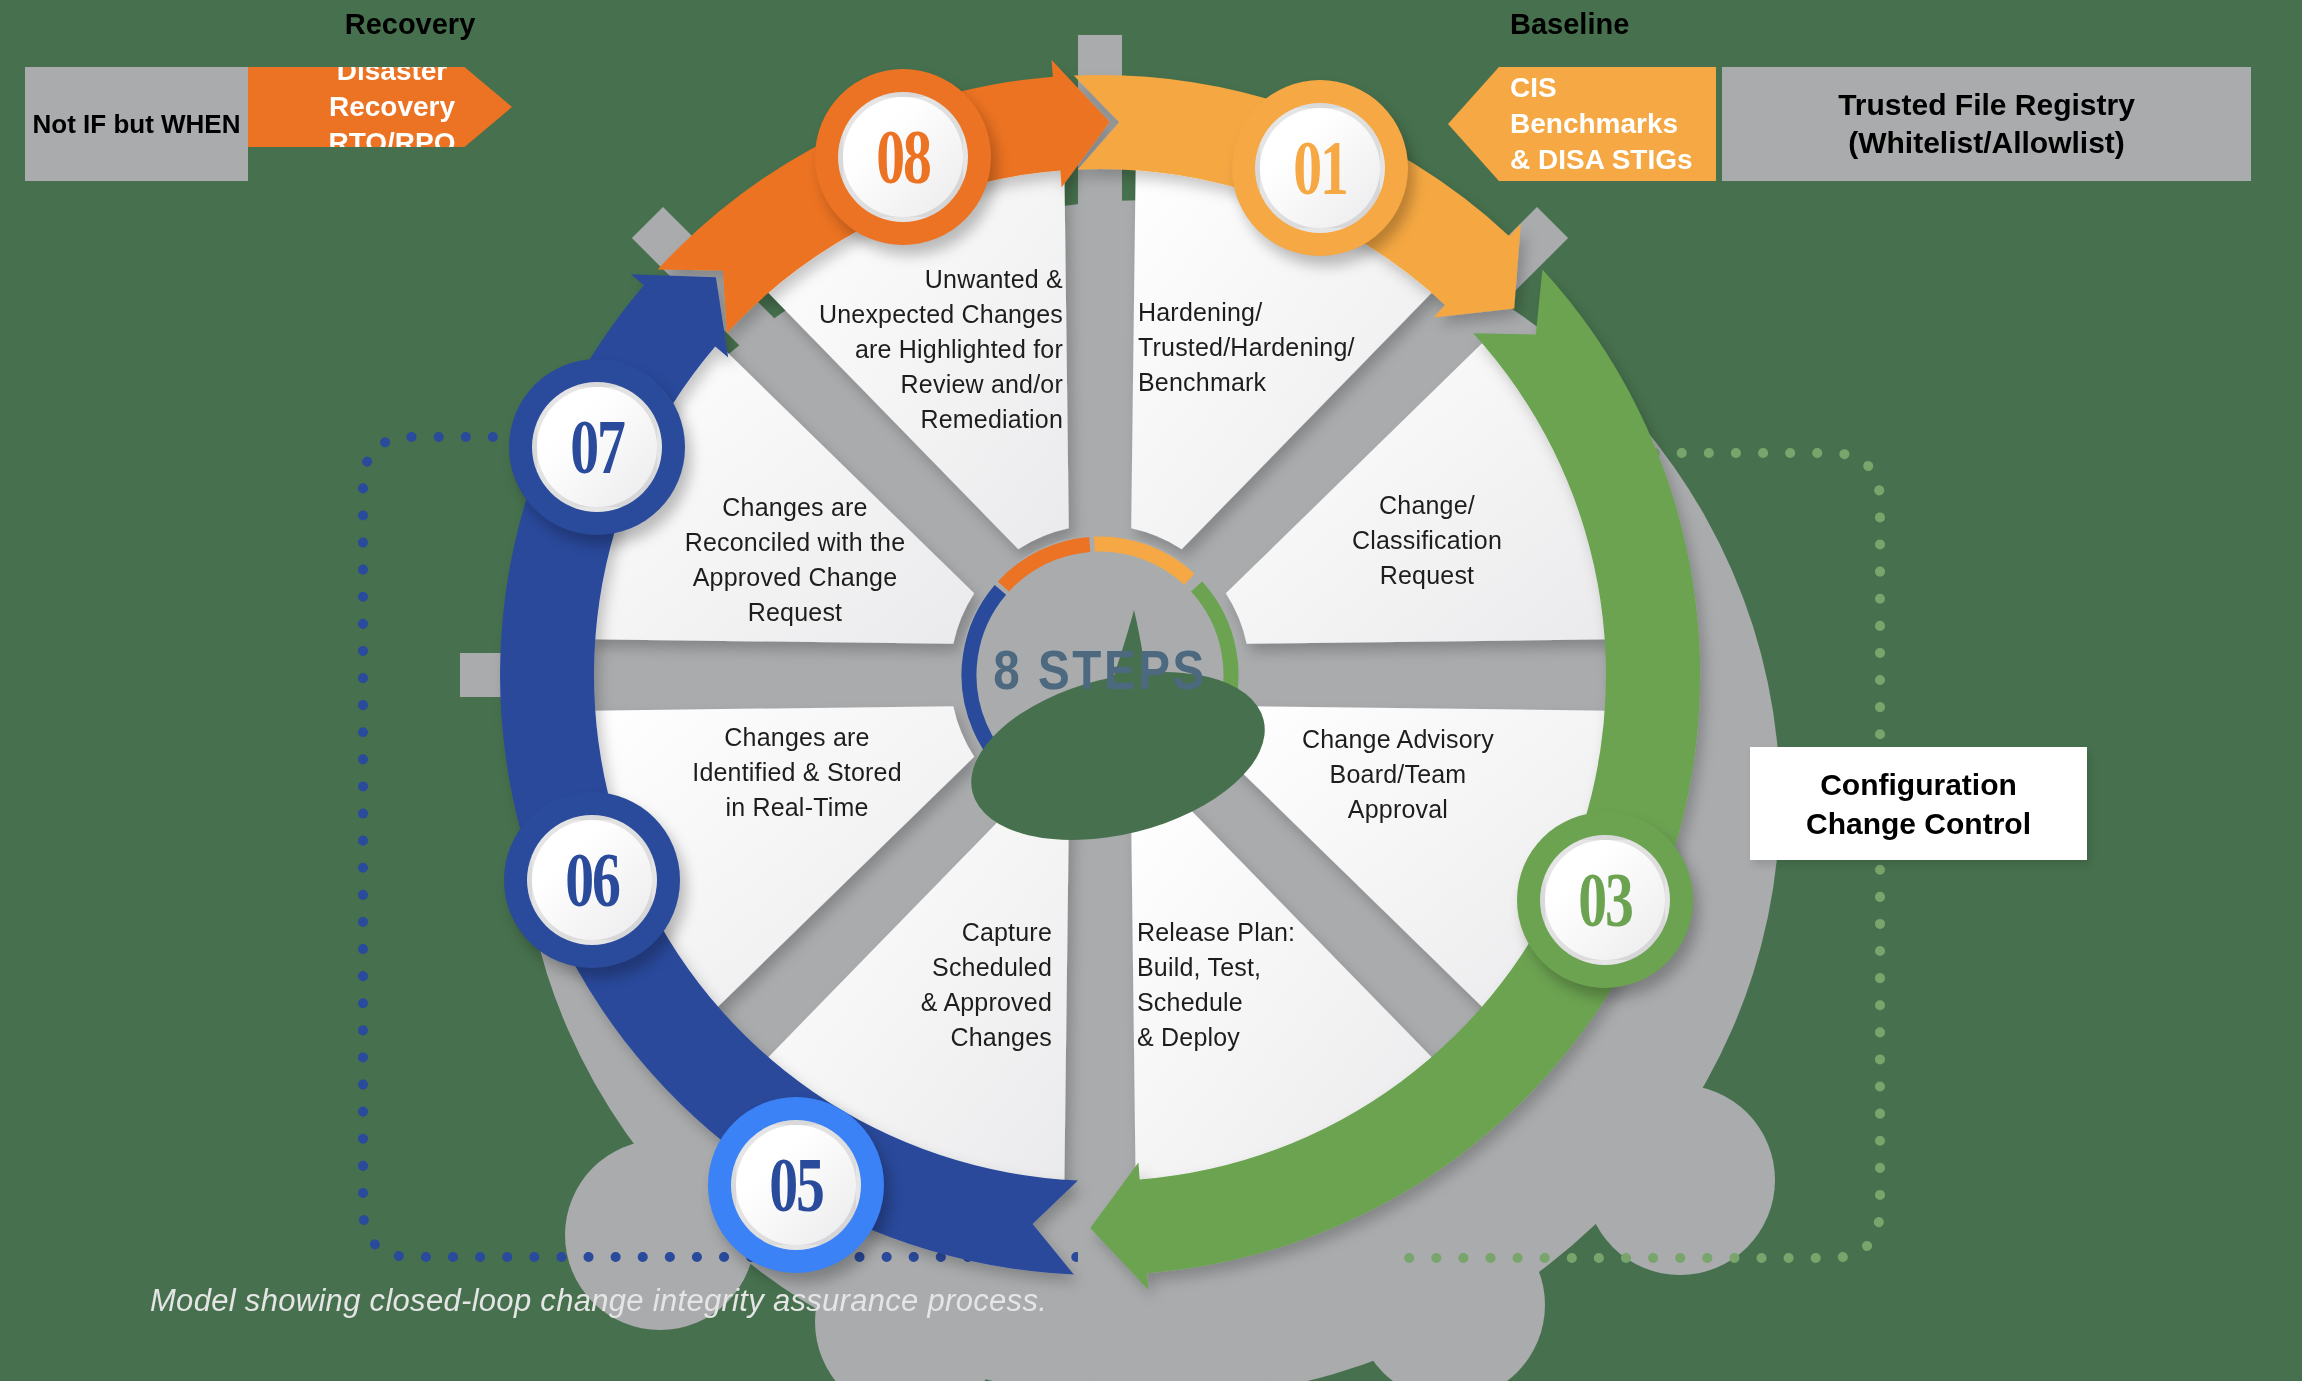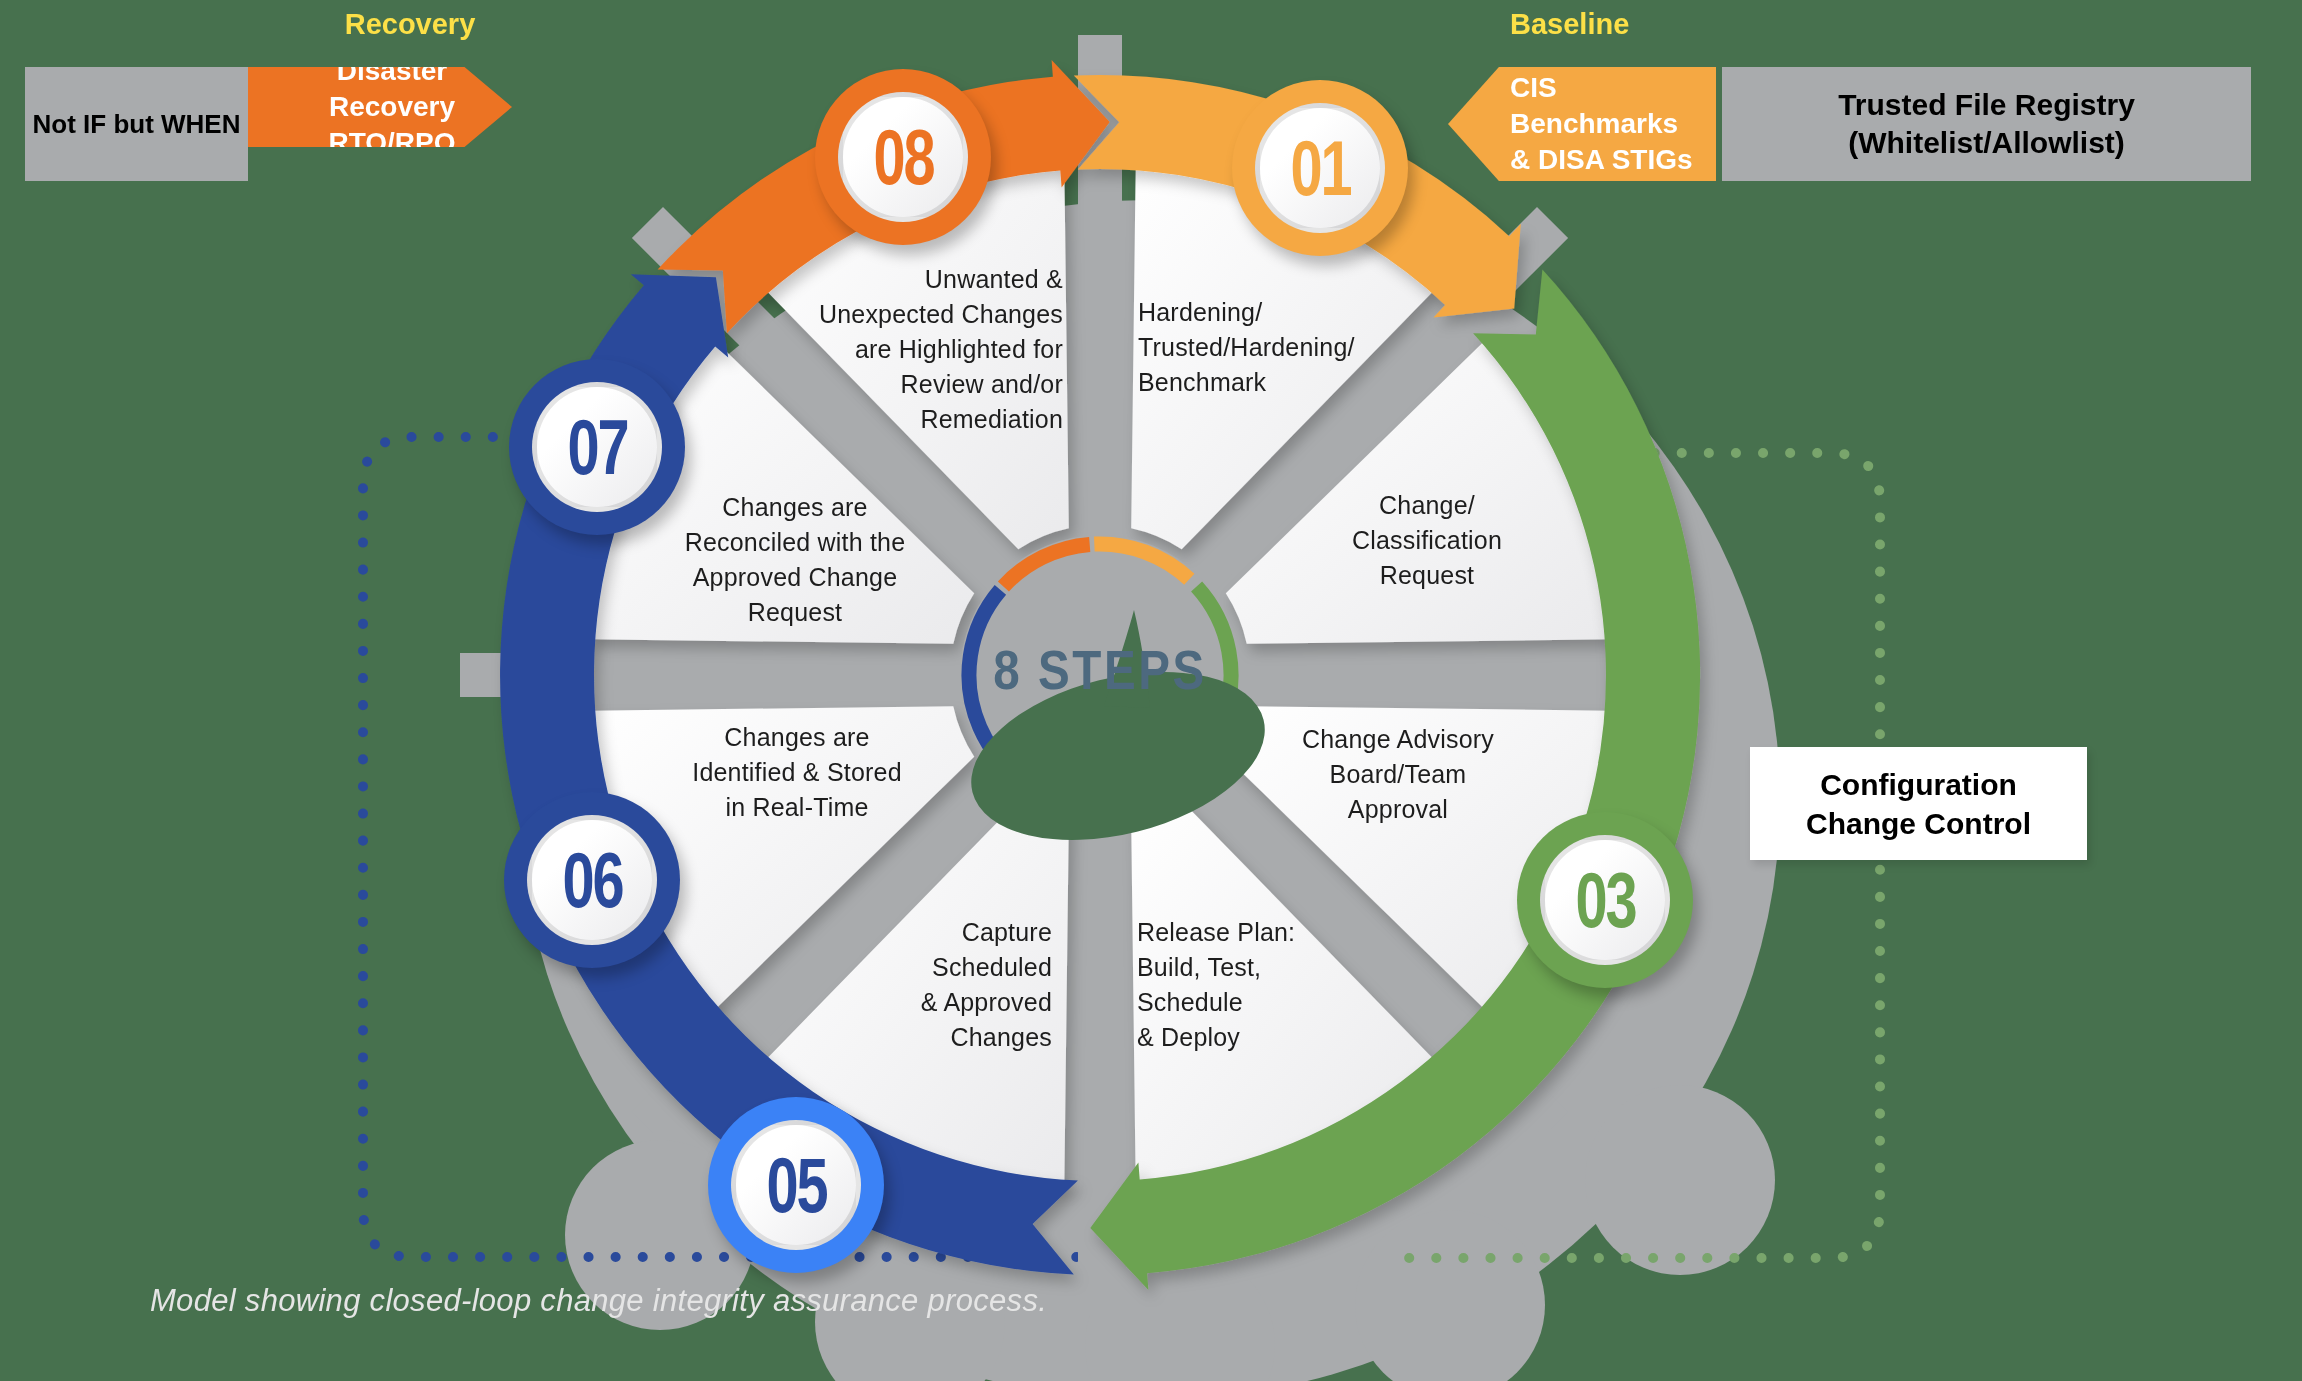--- a/index.html
+++ b/index.html
@@ -14,39 +14,39 @@
     white-space:pre-line;letter-spacing:0.2px;
   }
   .badge{
     position:absolute;z-index:6;width:176px;height:176px;border-radius:50%;
     box-shadow:6px 10px 14px rgba(0,0,0,0.25);
   }
   .badge .inner{
     position:absolute;left:23px;top:23px;width:130px;height:130px;border-radius:50%;
     background:linear-gradient(135deg,#ffffff 30%,#ebebed 100%);
     border:5px solid rgba(0,0,0,0.10);box-sizing:border-box;
-    display:flex;align-items:center;justify-content:center;
+    display:flex;align-items:center;justify-content:center;font-family:Liberation Serif, serif;
   }
   .badge .num{
     font-weight:bold;font-size:78px;letter-spacing:-3px;
     transform:scaleX(0.74);display:inline-block;
   }
   .banner{
     position:absolute;z-index:10;display:flex;align-items:center;justify-content:center;
     text-align:center;font-weight:bold;white-space:pre-line;
   }
   .banner.gray-box{background:#a9abad;color:#000;font-size:27px;line-height:34px;}
   .banner.orange-arrow{background:#ec7323;color:#fff;font-size:28px;line-height:36px;
     clip-path:polygon(0 0,82% 0,100% 50%,82% 100%,0 100%);justify-content:flex-start;
     padding-left:24px;box-sizing:border-box;text-align:center;}
   .banner.yellow-arrow{background:#f5a843;color:#fff;font-size:28px;line-height:36px;
     clip-path:polygon(19% 0,100% 0,100% 100%,19% 100%,0 50%);justify-content:flex-start;
     text-align:left;padding-left:62px;box-sizing:border-box;}
   .top-label{
-    position:absolute;z-index:10;font-weight:bold;font-size:29px;color:#fde047;
+    position:absolute;z-index:10;font-weight:bold;font-size:29px;color:#000000;
   }
   .side-label{
     position:absolute;z-index:10;background:#ffffff;color:#000;font-weight:bold;
     font-size:30px;line-height:39px;display:flex;align-items:center;justify-content:center;
     text-align:center;white-space:pre-line;box-shadow:3px 5px 8px rgba(0,0,0,0.12);
   }
   #center-label{
     position:absolute;z-index:5;left:1100px;top:672px;color:#4d697f;
     font-weight:bold;font-size:56px;letter-spacing:3px;white-space:nowrap;
     transform:translate(-50%,-54%) scaleX(0.85);

